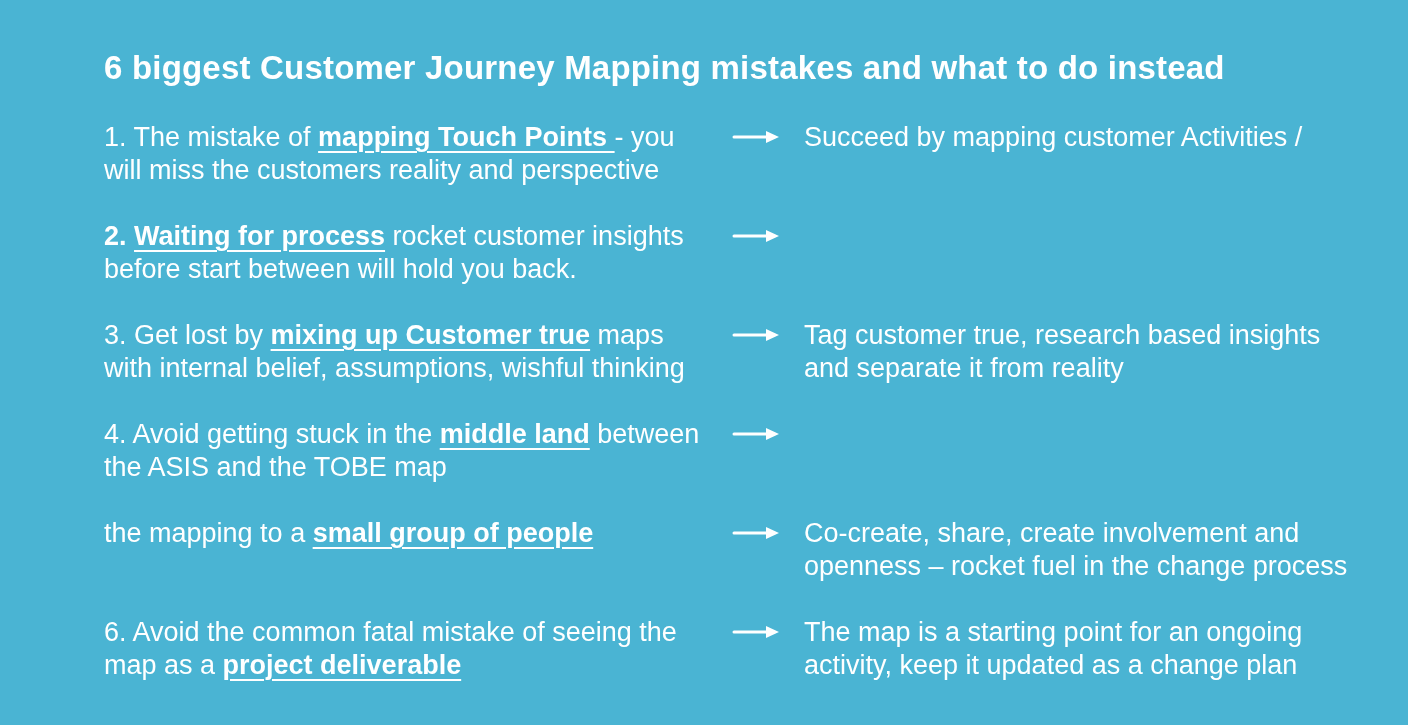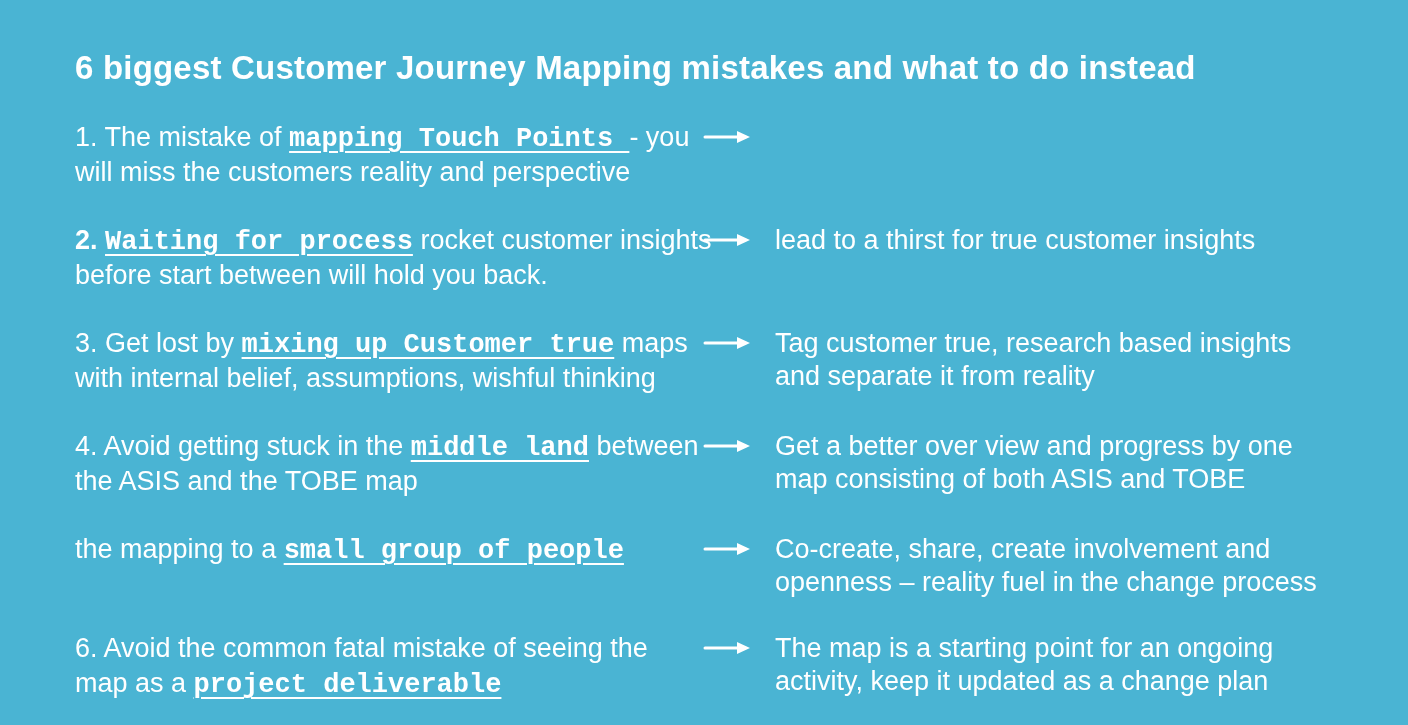--- a/index.html
+++ b/index.html
@@ -4,21 +4,21 @@
 <style>
   * { margin: 0; padding: 0; box-sizing: border-box; }
   html, body { width: 1408px; height: 725px; }
   body {
     font-family: "Liberation Sans", "DejaVu Sans", sans-serif;
     overflow: hidden;
   }
   .slide {
     width: 1408px;
     height: 725px;
-    padding: 48px 0 0 75px;
+    padding: 48px 0 0 104px;
   }
   .title {
     font-size: 33px;
     font-weight: bold;
     line-height: 40px;
     margin-bottom: 33px;
     letter-spacing: 0.2px;
   }
   .row {
     display: grid;
@@ -30,21 +30,20 @@
     line-height: 33px;
     font-weight: normal;
   }
   .line { white-space: nowrap; }
   .seg.strong { font-weight: bold; }
   .seg.em {
     font-weight: bold;
     text-decoration: underline;
     text-decoration-thickness: 2px;
     text-underline-offset: 5px;
-    font-family: Liberation Mono, monospace;
   }
   .arrow-cell {
     display: flex;
     justify-content: flex-start;
     align-items: flex-start;
     padding-left: 8px;
     padding-top: 9px;
   }
   .arrow line { stroke: currentColor; stroke-width: 3; stroke-linecap: round; }
   .arrow polygon { fill: currentColor; }
@@ -61,36 +60,36 @@
       <div class="line"><span class="seg">1. The mistake of </span><span class="seg strong"></span><span class="seg em">mapping Touch Points </span><span class="seg">- you</span></div>
       <div class="line"><span class="seg">will miss the customers reality and perspective</span><span class="seg em"></span></div>
     </div>
     <div class="arrow-cell">
       <svg class="arrow" width="48" height="14" viewBox="0 0 48 14">
           <line x1="2" y1="7" x2="36" y2="7"></line>
           <polygon points="34,1 47,7 34,13"></polygon>
         </svg>
     </div>
     <div class="solution">
+      <div class="line">Succeed by mapping customer Activities /</div>
     </div>
   </div>
 
   <div class="row">
     <div class="mistake">
       <div class="line"><span class="seg"></span><span class="seg strong">2. </span><span class="seg em">Waiting for process</span><span class="seg"> rocket customer insights</span></div>
       <div class="line"><span class="seg">before start between will hold you back.</span><span class="seg em"></span></div>
     </div>
     <div class="arrow-cell">
       <svg class="arrow" width="48" height="14" viewBox="0 0 48 14">
           <line x1="2" y1="7" x2="36" y2="7"></line>
           <polygon points="34,1 47,7 34,13"></polygon>
         </svg>
     </div>
     <div class="solution">
-      <div class="line">lead to a thirst for true customer insights</div>
     </div>
   </div>
 
   <div class="row">
     <div class="mistake">
       <div class="line"><span class="seg">3. Get lost by </span><span class="seg strong"></span><span class="seg em">mixing up Customer true</span><span class="seg"> maps</span></div>
       <div class="line"><span class="seg">with internal belief, assumptions, wishful thinking</span><span class="seg em"></span></div>
     </div>
     <div class="arrow-cell">
       <svg class="arrow" width="48" height="14" viewBox="0 0 48 14">
@@ -108,39 +107,35 @@
     <div class="mistake">
       <div class="line"><span class="seg">4. Avoid getting stuck in the </span><span class="seg strong"></span><span class="seg em">middle land</span><span class="seg"> between</span></div>
       <div class="line"><span class="seg">the ASIS and the TOBE map</span><span class="seg em"></span></div>
     </div>
     <div class="arrow-cell">
       <svg class="arrow" width="48" height="14" viewBox="0 0 48 14">
           <line x1="2" y1="7" x2="36" y2="7"></line>
           <polygon points="34,1 47,7 34,13"></polygon>
         </svg>
     </div>
-    <div class="solution">
-      <div class="line">Get a better over view and progress by one</div>
-      <div class="line">map consisting of both ASIS and TOBE</div>
-    </div>
   </div>
 
   <div class="row">
     <div class="mistake">
       <div class="line"><span class="seg">the mapping to a </span><span class="seg em">small group of people</span></div>
     </div>
     <div class="arrow-cell">
       <svg class="arrow" width="48" height="14" viewBox="0 0 48 14">
           <line x1="2" y1="7" x2="36" y2="7"></line>
           <polygon points="34,1 47,7 34,13"></polygon>
         </svg>
     </div>
     <div class="solution">
       <div class="line">Co-create, share, create involvement and</div>
-      <div class="line">openness – reality fuel in the change process</div>
+      <div class="line">openness – rocket fuel in the change process</div>
     </div>
   </div>
 
   <div class="row">
     <div class="mistake">
       <div class="line"><span class="seg">6. Avoid the common fatal mistake of seeing the</span><span class="seg strong"></span><span class="seg em"></span><span class="seg"></span></div>
       <div class="line"><span class="seg">map as a </span><span class="seg em">project deliverable</span></div>
     </div>
     <div class="arrow-cell">
       <svg class="arrow" width="48" height="14" viewBox="0 0 48 14">

